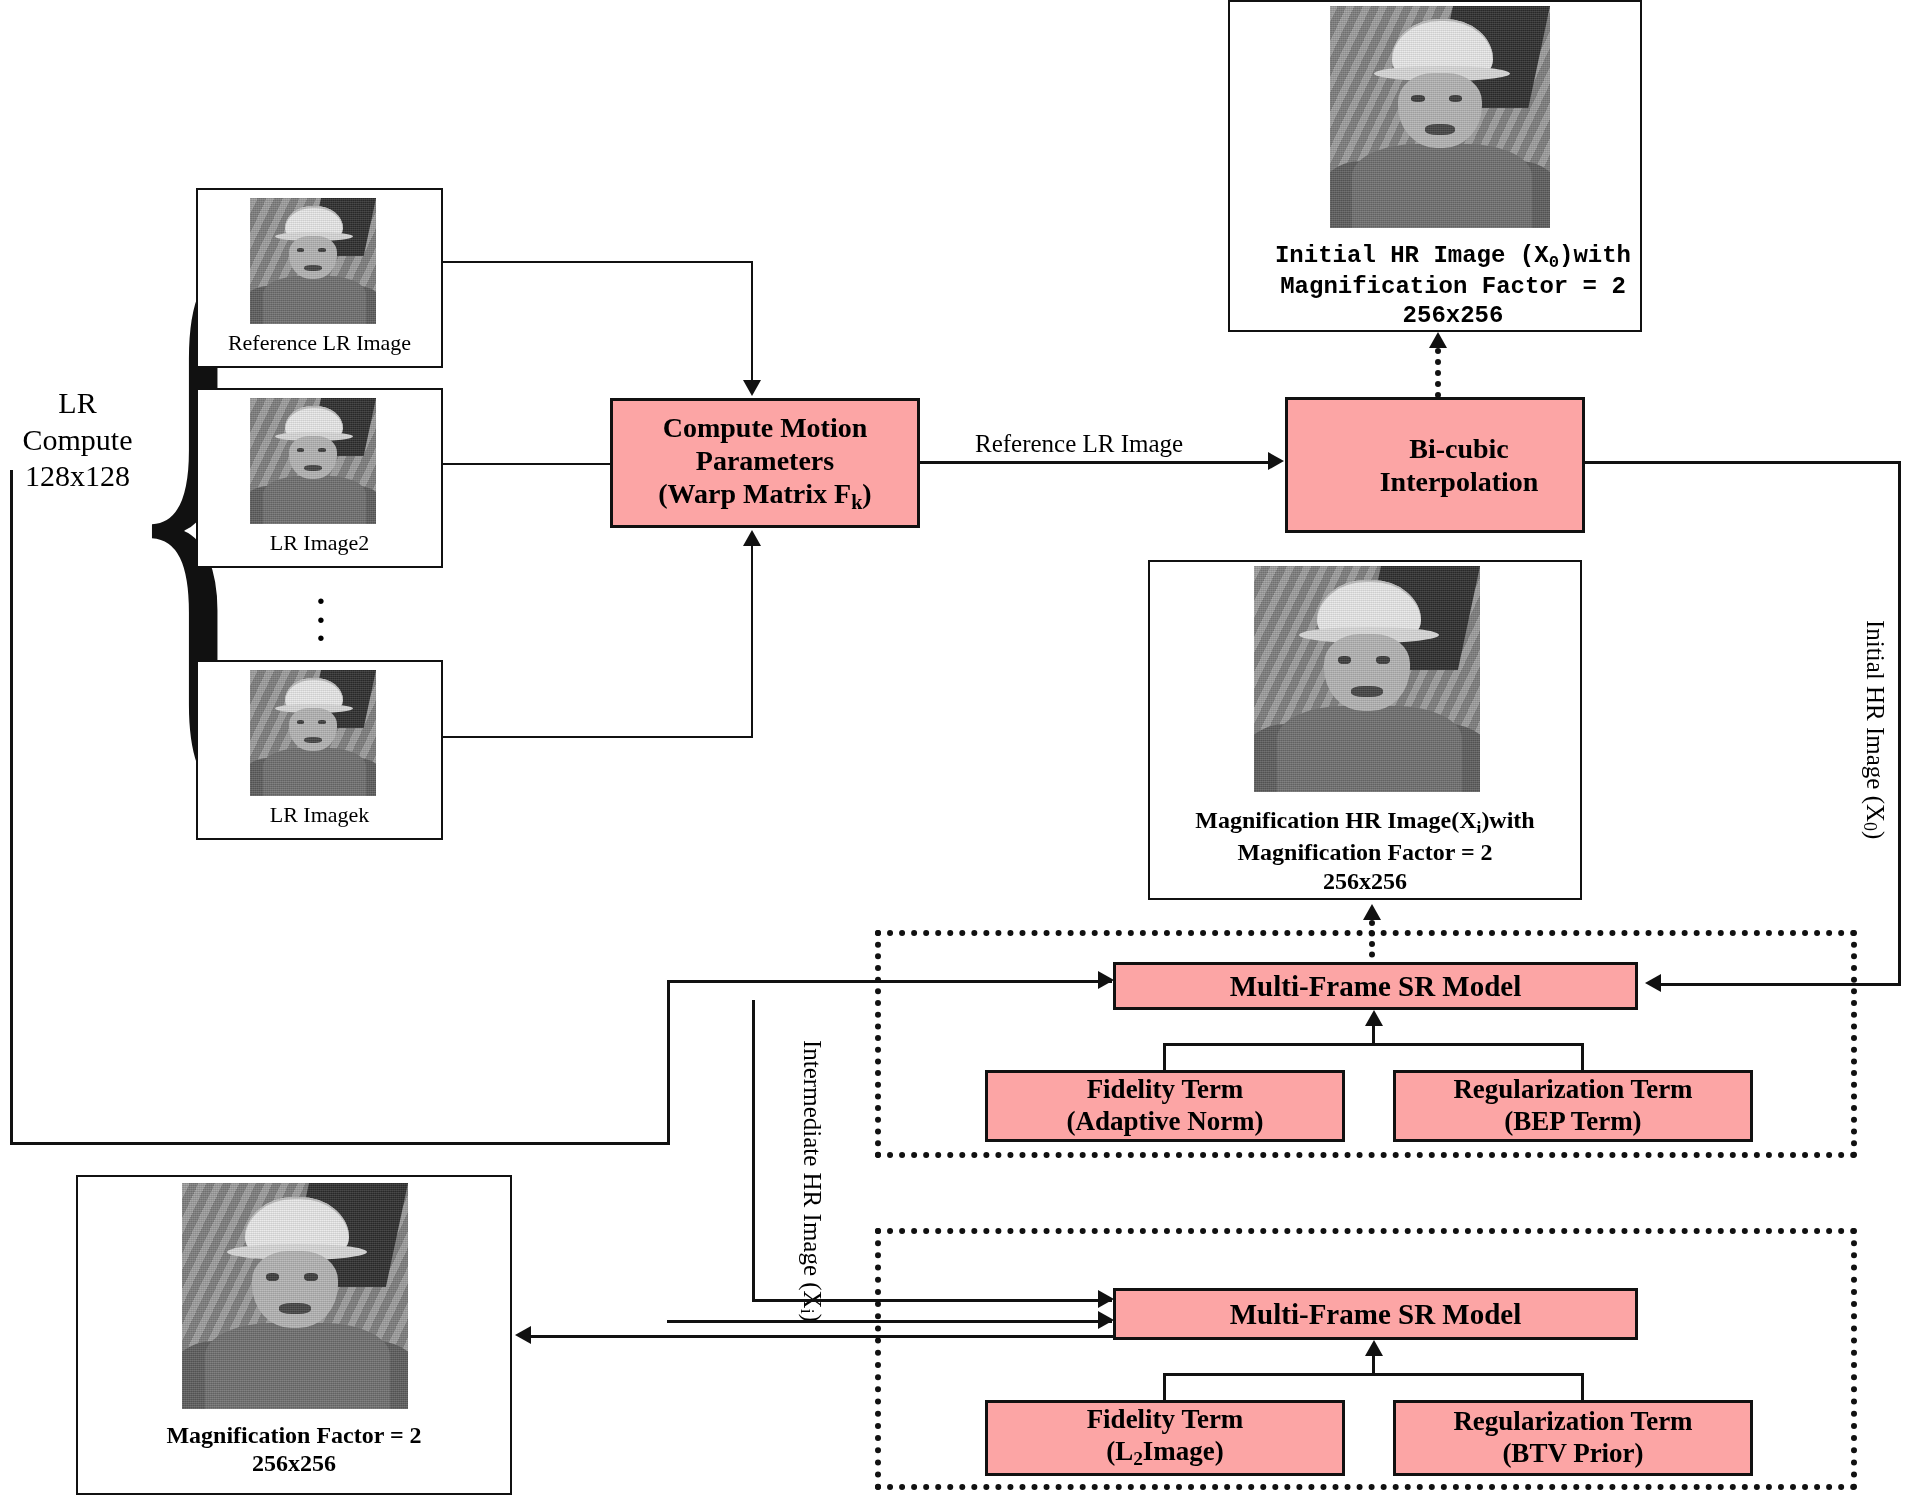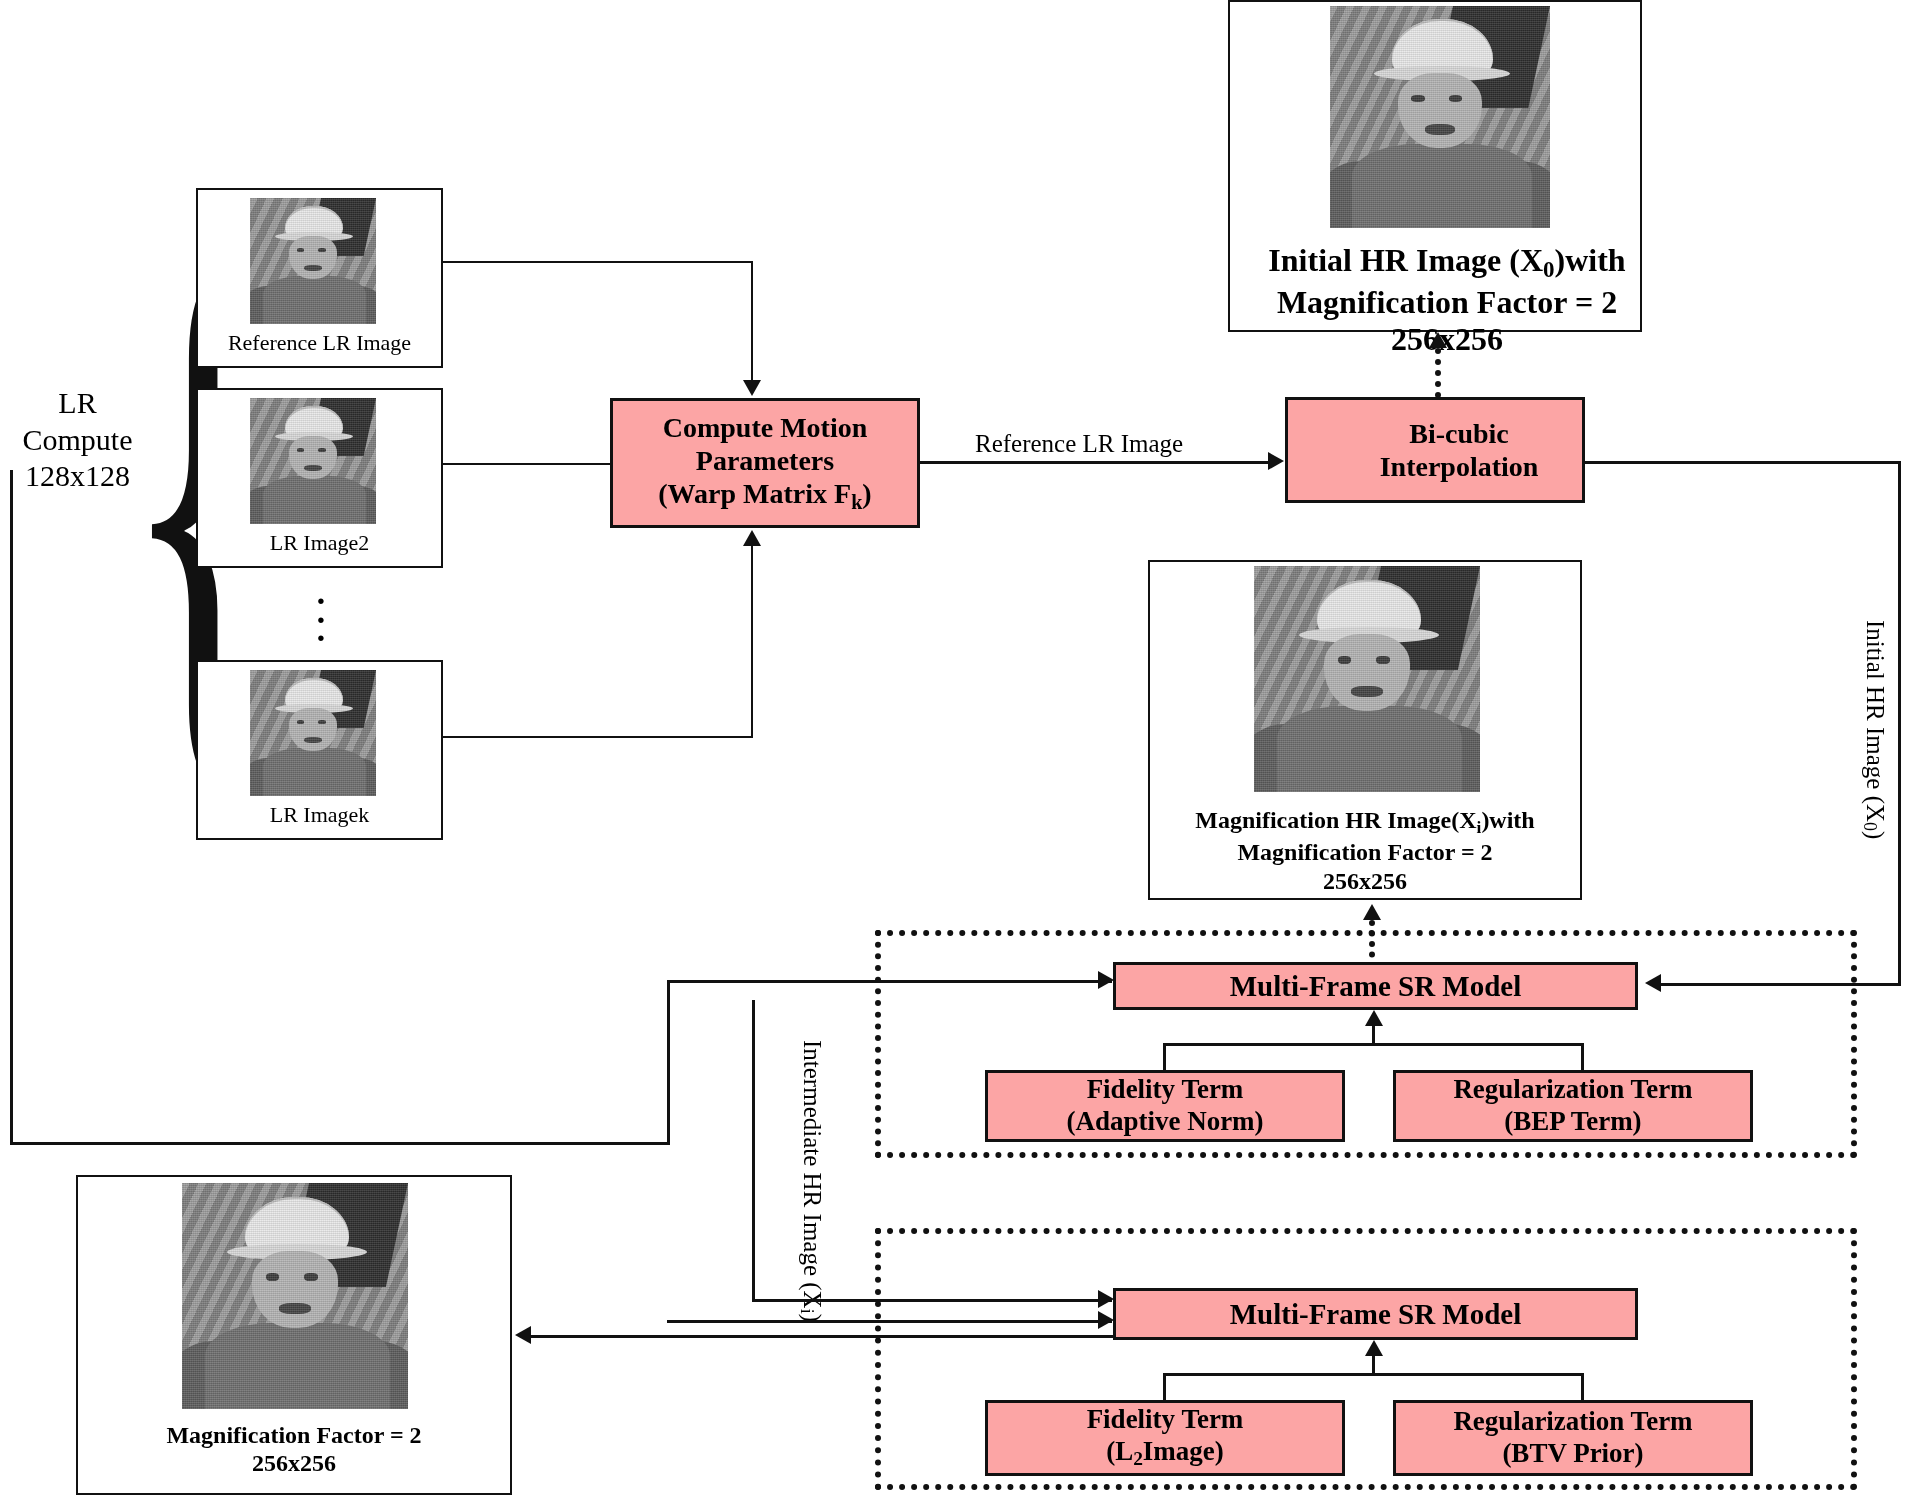--- a/index.html
+++ b/index.html
@@ -230,21 +230,21 @@
 <div class="hline-thin" style="left:443px;top:261px;width:310px;"></div>
 <div class="vline-thin" style="left:751px;top:261px;height:120px;"></div>
 <div class="arrow-d" style="left:743px;top:380px;"></div>
 
 <div class="hline-thin" style="left:443px;top:463px;width:167px;"></div>
 
 <div class="hline-thin" style="left:443px;top:736px;width:310px;"></div>
 <div class="vline-thin" style="left:751px;top:546px;height:192px;"></div>
 <div class="arrow-u" style="left:743px;top:530px;"></div>
 
-<div class="box proc" style="left:1285px;top:397px;width:300px;height:106px;font-size:28px;padding-left:48px;">
+<div class="box proc" style="left:1285px;top:397px;width:300px;height:136px;font-size:28px;padding-left:48px;">
   <div>
     <div>Bi-cubic</div>
     <div>Interpolation</div>
   </div>
 </div>
 
 <div class="hline" style="left:920px;top:461px;width:350px;"></div>
 <div class="arrow-r" style="left:1268px;top:452px;"></div>
 <div class="abs" style="left:975px;top:430px;font-size:25px;">Reference LR Image</div>
 
@@ -256,21 +256,21 @@
       <div class="shoulderR"></div>
     <div class="body"></div>
     <div class="helmet"></div>
       <div class="brim"></div>
     <div class="face"></div>
       <div class="eyeL"></div>
       <div class="eyeR"></div>
       <div class="mouth"></div>
     <div class="grain"></div>
   </div>
-  <div class="cap" style="position:absolute;left:12px;top:240px;width:100%;font-size:32px;font-weight:bold;">
+  <div class="cap" style="position:absolute;left:18px;top:240px;width:100%;font-size:24px;font-weight:bold;font-family:Liberation Mono, monospace;">
     <div>
       <span>Initial HR Image (X</span><sub>0</sub><span>)with</span>
     </div>
     <div>Magnification Factor = 2</div>
     <div>256x256</div>
   </div>
 </div>
 
 <div class="dotv" style="left:1435px;top:348px;height:50px;"></div>
 <div class="arrow-u" style="left:1429px;top:332px;"></div>

